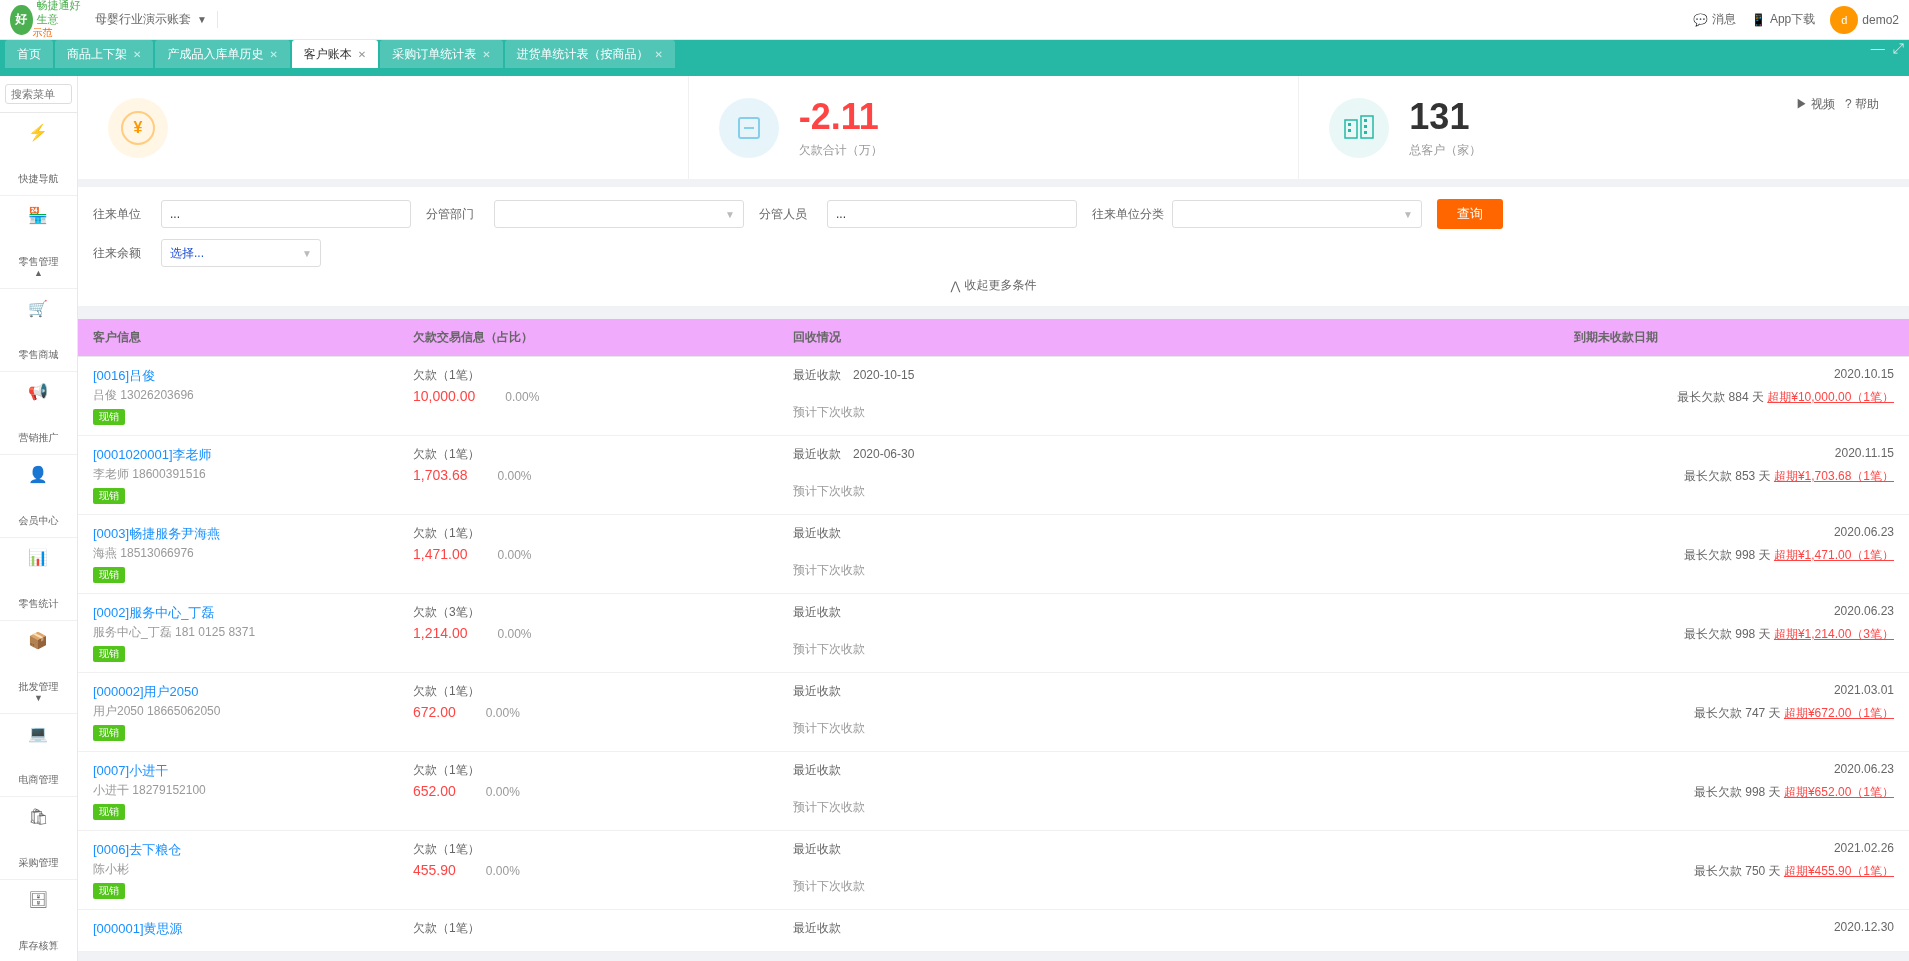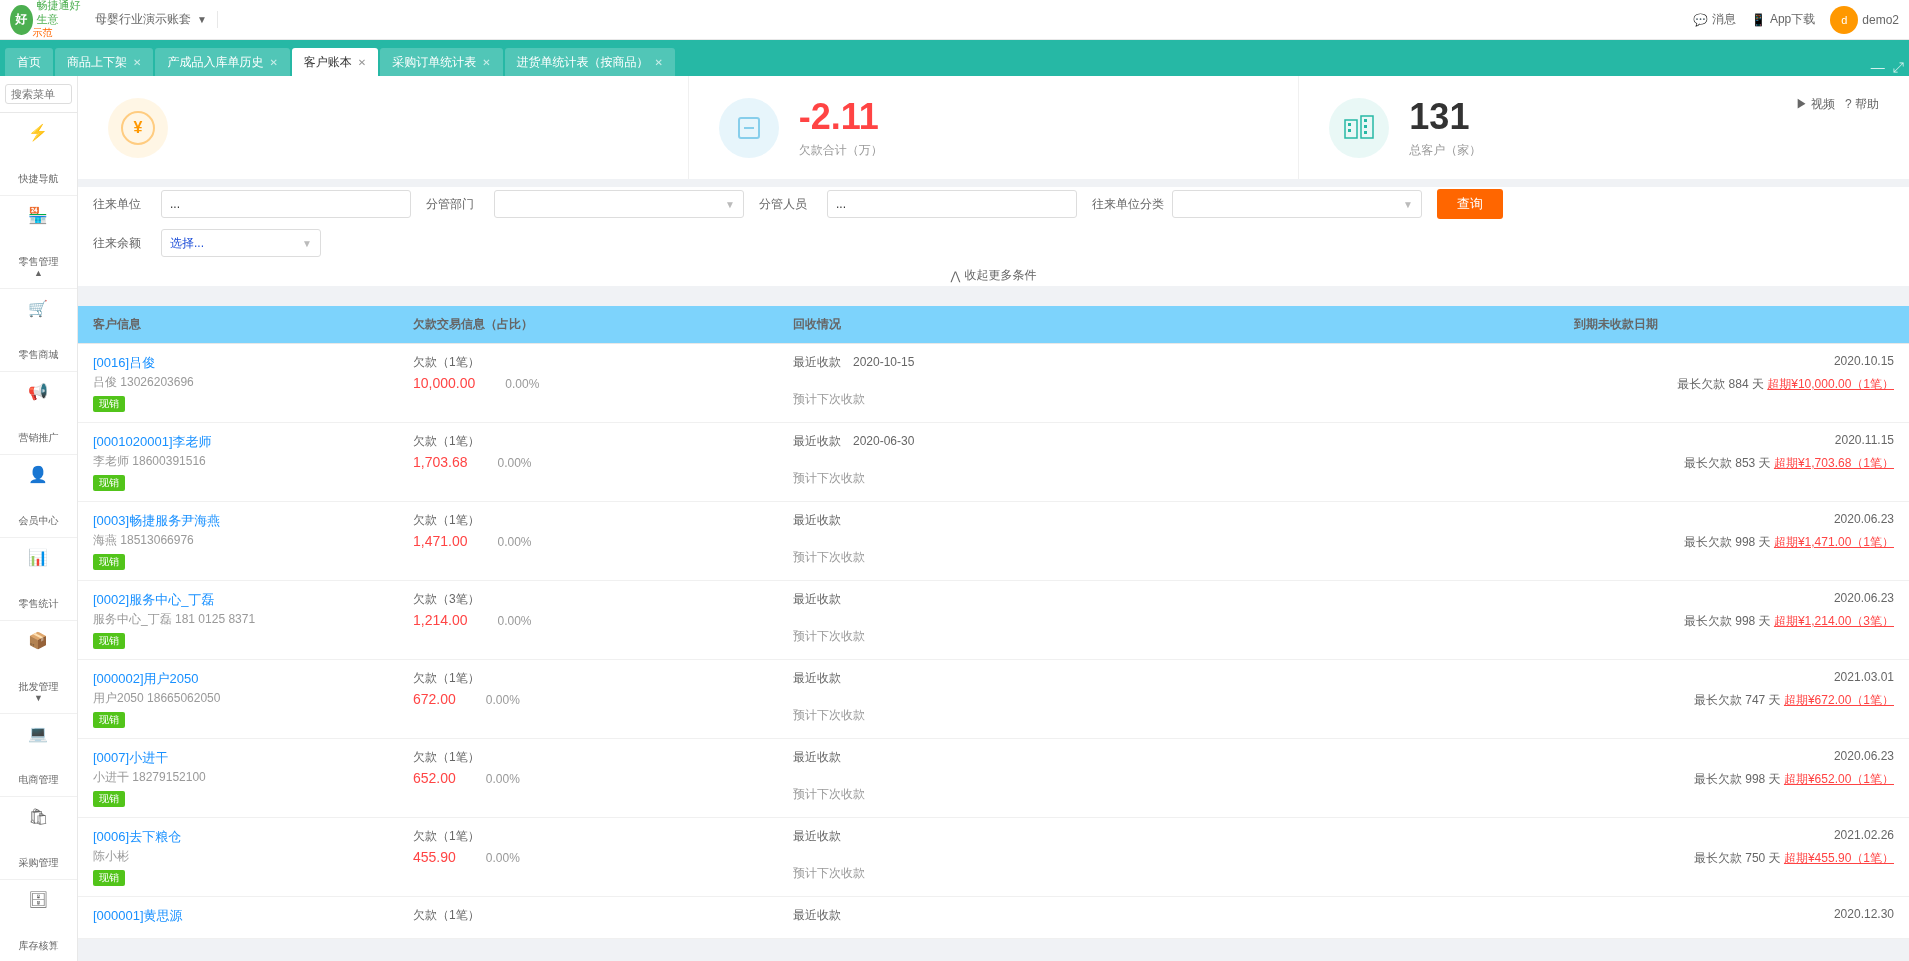--- a/index.html
+++ b/index.html
@@ -10,21 +10,21 @@
     .logo-area { display: flex; align-items: center; width: 75px; }
     .logo-icon { width: 30px; height: 30px; background: #4CAF50; border-radius: 50%; display: flex; align-items: center; justify-content: center; color: white; font-size: 12px; font-weight: bold; }
     .logo-text { font-size: 11px; color: #4CAF50; margin-left: 4px; line-height: 1.2; }
     .logo-sub { font-size: 10px; color: #ff6600; }
     .top-nav-dropdown { display: flex; align-items: center; font-size: 12px; color: #666; padding: 0 10px; border-right: 1px solid #e8e8e8; cursor: pointer; }
     .top-right { margin-left: auto; display: flex; align-items: center; gap: 15px; }
     .top-right-item { display: flex; align-items: center; gap: 4px; font-size: 12px; color: #666; cursor: pointer; }
     .avatar { width: 28px; height: 28px; background: #ff9800; border-radius: 50%; display: flex; align-items: center; justify-content: center; color: white; font-size: 11px; }
 
     
-    .tab-bar { display: flex; align-items: flex-end; height: 36px; background: #26b8a5; padding: 0 5px; }
+    .tab-bar { display: flex; align-items: flex-start; height: 36px; background: #26b8a5; padding: 0 5px; }
     .tab { display: flex; align-items: center; padding: 0 12px; height: 28px; border-radius: 3px 3px 0 0; font-size: 12px; cursor: pointer; margin-right: 2px; white-space: nowrap; }
     .tab-inactive { background: rgba(255,255,255,0.2); color: #fff; }
     .tab-active { background: #fff; color: #333; }
     .tab-close { margin-left: 6px; font-size: 10px; color: inherit; opacity: 0.7; }
     .tab-bar-actions { margin-left: auto; display: flex; gap: 8px; }
     .tab-bar-btn { color: #fff; font-size: 14px; cursor: pointer; opacity: 0.8; }
 
     
     .layout { display: flex; height: calc(961px - 76px); }
     
@@ -50,36 +50,36 @@
     .card-icon-teal { background: rgba(38,184,165,0.1); color: #26b8a5; }
     .card-content { flex: 1; }
     .card-big-num { font-size: 36px; font-weight: bold; }
     .card-num-orange { color: #ff4444; }
     .card-num-red { color: #ff4444; }
     .card-num-black { color: #333; font-weight: bold; }
     .card-label { font-size: 12px; color: #999; margin-top: 4px; }
     .card-top-right { margin-left: auto; display: flex; gap: 10px; font-size: 12px; color: #666; align-self: flex-start; }
 
     
-    .filter-area { background: #fff; padding: 2px 15px; margin-bottom: 20px; }
+    .filter-area { background: #fff; padding: 12px 15px; margin-bottom: 13px; }
     .filter-row { display: flex; align-items: center; gap: 15px; margin-bottom: 10px; }
     .filter-item { display: flex; align-items: center; gap: 8px; }
     .filter-label { font-size: 12px; color: #666; white-space: nowrap; min-width: 60px; }
     .filter-input { width: 200px; height: 28px; border: 1px solid #ddd; border-radius: 3px; padding: 0 8px; font-size: 12px; display: flex; align-items: center; justify-content: space-between; cursor: pointer; }
     .filter-input-wide { width: 250px; }
     .filter-input-small { width: 160px; }
     .filter-btn { background: #ff6600; color: #fff; border: none; padding: 5px 20px; border-radius: 3px; font-size: 13px; cursor: pointer; height: 30px; }
     .collapse-row { display: flex; justify-content: center; }
     .collapse-btn { font-size: 12px; color: #666; cursor: pointer; display: flex; align-items: center; gap: 4px; }
 
     
     .results-bar { display: flex; align-items: center; justify-content: space-between; padding: 8px 15px; background: #fff; margin-bottom: 2px; }
     .results-actions { display: flex; align-items: center; gap: 10px; font-size: 12px; color: #666; }
     .sort-select { border: none; font-size: 12px; color: #666; cursor: pointer; }
-    .table-header { display: flex; padding: 10px 15px; background: #7dd3fc; border-bottom: 1px solid #e8e8e8; font-size: 12px; color: #666; font-weight: normal; }
+    .table-header { display: flex; padding: 10px 15px; background: #f0abfc; border-bottom: 1px solid #e8e8e8; font-size: 12px; color: #666; font-weight: normal; }
     .table-header .col { font-weight: 600; }
     .table-row { display: flex; padding: 10px 15px; border-bottom: 1px solid #f0f0f0; align-items: flex-start; cursor: pointer; }
     .col-customer { flex: 0 0 320px; }
     .col-debt { flex: 0 0 380px; }
     .col-payback { flex: 1; }
     .col-overdue { flex: 0 0 320px; }
     .customer-name { color: #1890ff; font-size: 13px; margin-bottom: 2px; cursor: pointer; }
     .customer-info { font-size: 12px; color: #999; margin-bottom: 4px; }
     .tag-green { background: #52c41a; color: #fff; font-size: 10px; padding: 1px 6px; border-radius: 2px; display: inline-block; }
     .debt-count { font-size: 12px; color: #666; margin-bottom: 4px; }

